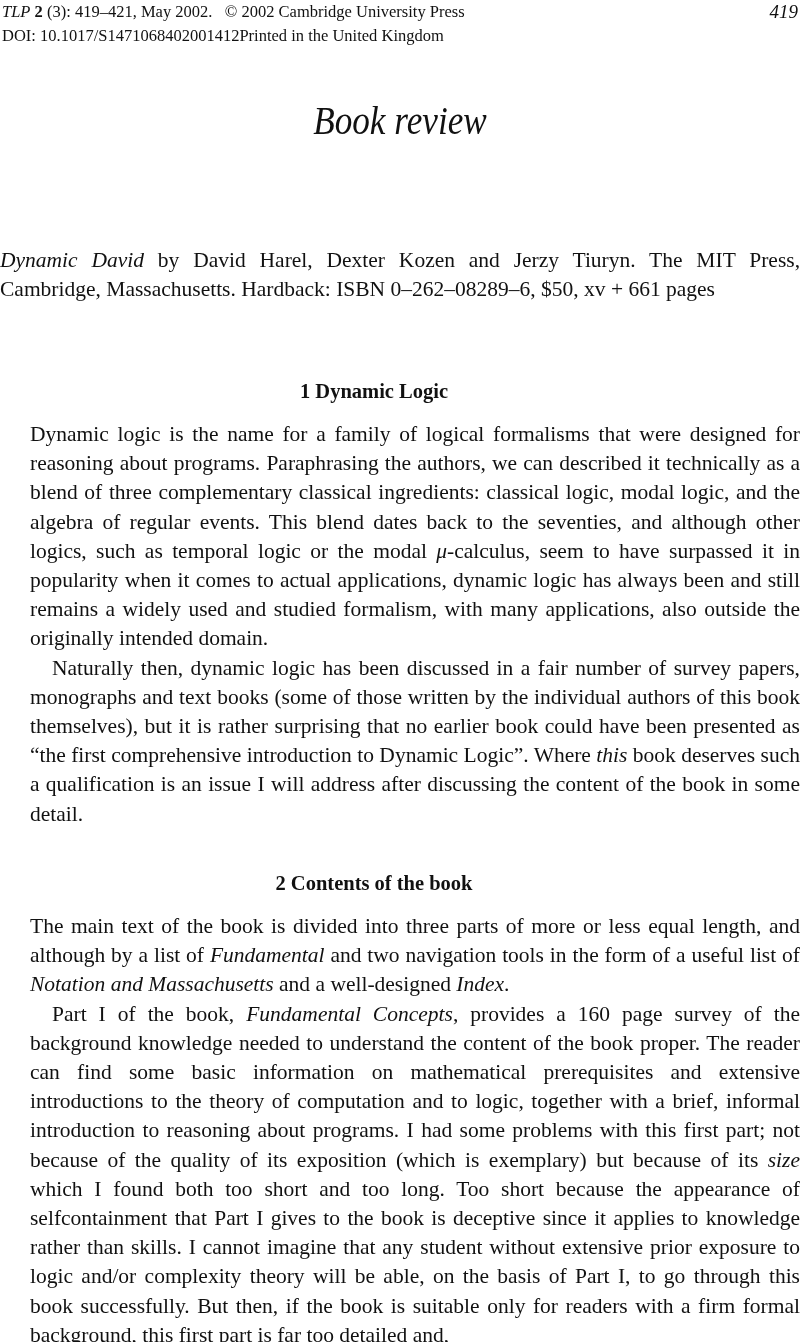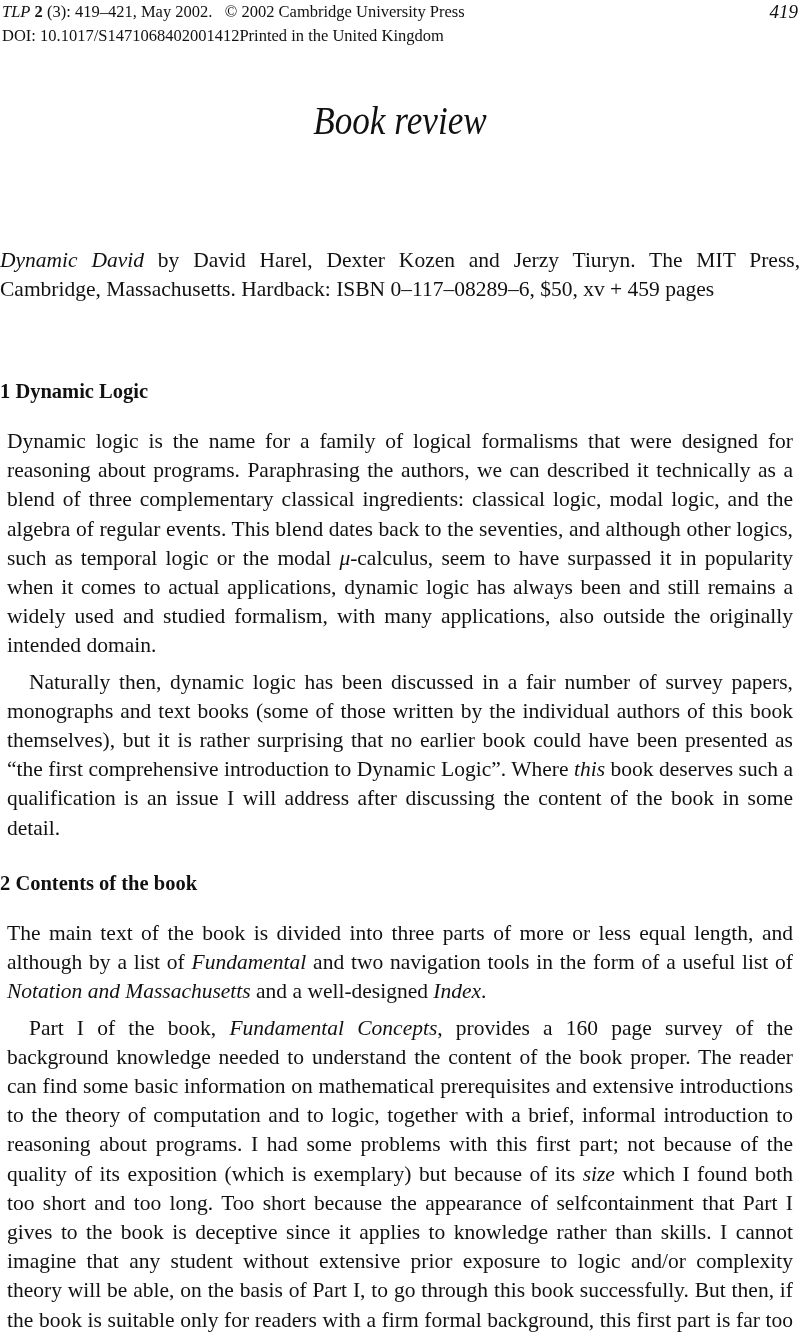--- a/index.html
+++ b/index.html
@@ -10,23 +10,23 @@
   }
   .header { position: absolute; left: 2px; top: 0; width: 796px; font-size: 16.5px; line-height: 24px; }
   .header .row { display: flex; justify-content: space-between; white-space: nowrap; }
   .header .pageno { font-size: 19px; font-style: italic; }
   .title {
     position: absolute; top: 96px; left: 0; width: 800px; text-align: center;
     font-style: italic; font-size: 40px; line-height: 50px;
     transform: scaleX(0.88);
   }
   .biblio { position: absolute; left: 0; top: 246px; width: 800px; font-size: 21.5px; line-height: 29px; text-align: justify; text-align-last: left; }
-  .section-head { position: absolute; left: 0; width: 748px; font-weight: bold; font-size: 20.5px; line-height: 26px; }
+  .section-head { position: absolute; left: 0; width: 748px; text-align: center; font-weight: bold; font-size: 20.5px; line-height: 26px; }
   .para { position: absolute; left: 0; width: 800px; font-size: 21.5px; line-height: 29.2px; text-align: justify; }
-  .para p { margin: 7px; }
+  .para p { margin: 0; padding-left: 30px; }
   .indent { text-indent: 22px; }
   i { font-style: italic; }
   .lastline { text-align-last: left; }
 </style>
 </head>
 <body>
 
 <div class="header">
   <div class="row">
     <span>
@@ -38,21 +38,21 @@
   </div>
   <div class="row" style="justify-content:flex-start">
     <span>DOI: 10.1017/S1471068402001412</span>
     <span style="">Printed in the United Kingdom</span>
   </div>
 </div>
 
 <div class="title">Book review</div>
 
 <div class="biblio">
-  <i>Dynamic David</i><span> by David Harel, Dexter Kozen and Jerzy Tiuryn. The MIT Press, Cambridge, Massachusetts. Hardback: ISBN 0–117–08289–6, $50, xv + 459 pages</span>
+  <i>Dynamic David</i><span> by David Harel, Dexter Kozen and Jerzy Tiuryn. The MIT Press, Cambridge, Massachusetts. Hardback: ISBN 0–262–08289–6, $50, xv + 661 pages</span>
 </div>
 
 <div class="section-head" style="top:378px">1  Dynamic Logic</div>
 
 <div class="para" style="top:420px">
   <p class="lastline"><span>Dynamic logic is the name for a family of logical formalisms that were designed for reasoning about programs. Paraphrasing the authors, we can described it technically as a blend of three complementary classical ingredients: classical logic, modal logic, and the algebra of regular events. This blend dates back to the seventies, and although other logics, such as temporal logic or the modal </span><i>μ</i><span>-calculus, seem to have surpassed it in popularity when it comes to actual applications, dynamic logic has always been and still remains a widely used and studied formalism, with many applications, also outside the originally intended domain.</span></p>
   <p class="indent lastline"><span>Naturally then, dynamic logic has been discussed in a fair number of survey papers, monographs and text books (some of those written by the individual authors of this book themselves), but it is rather surprising that no earlier book could have been presented as “the first comprehensive introduction to Dynamic Logic”. Where </span><i>this</i><span> book deserves such a qualification is an issue I will address after discussing the content of the book in some detail.</span></p>
 </div>
 
 <div class="section-head" style="top:870px">2  Contents of the book</div>

